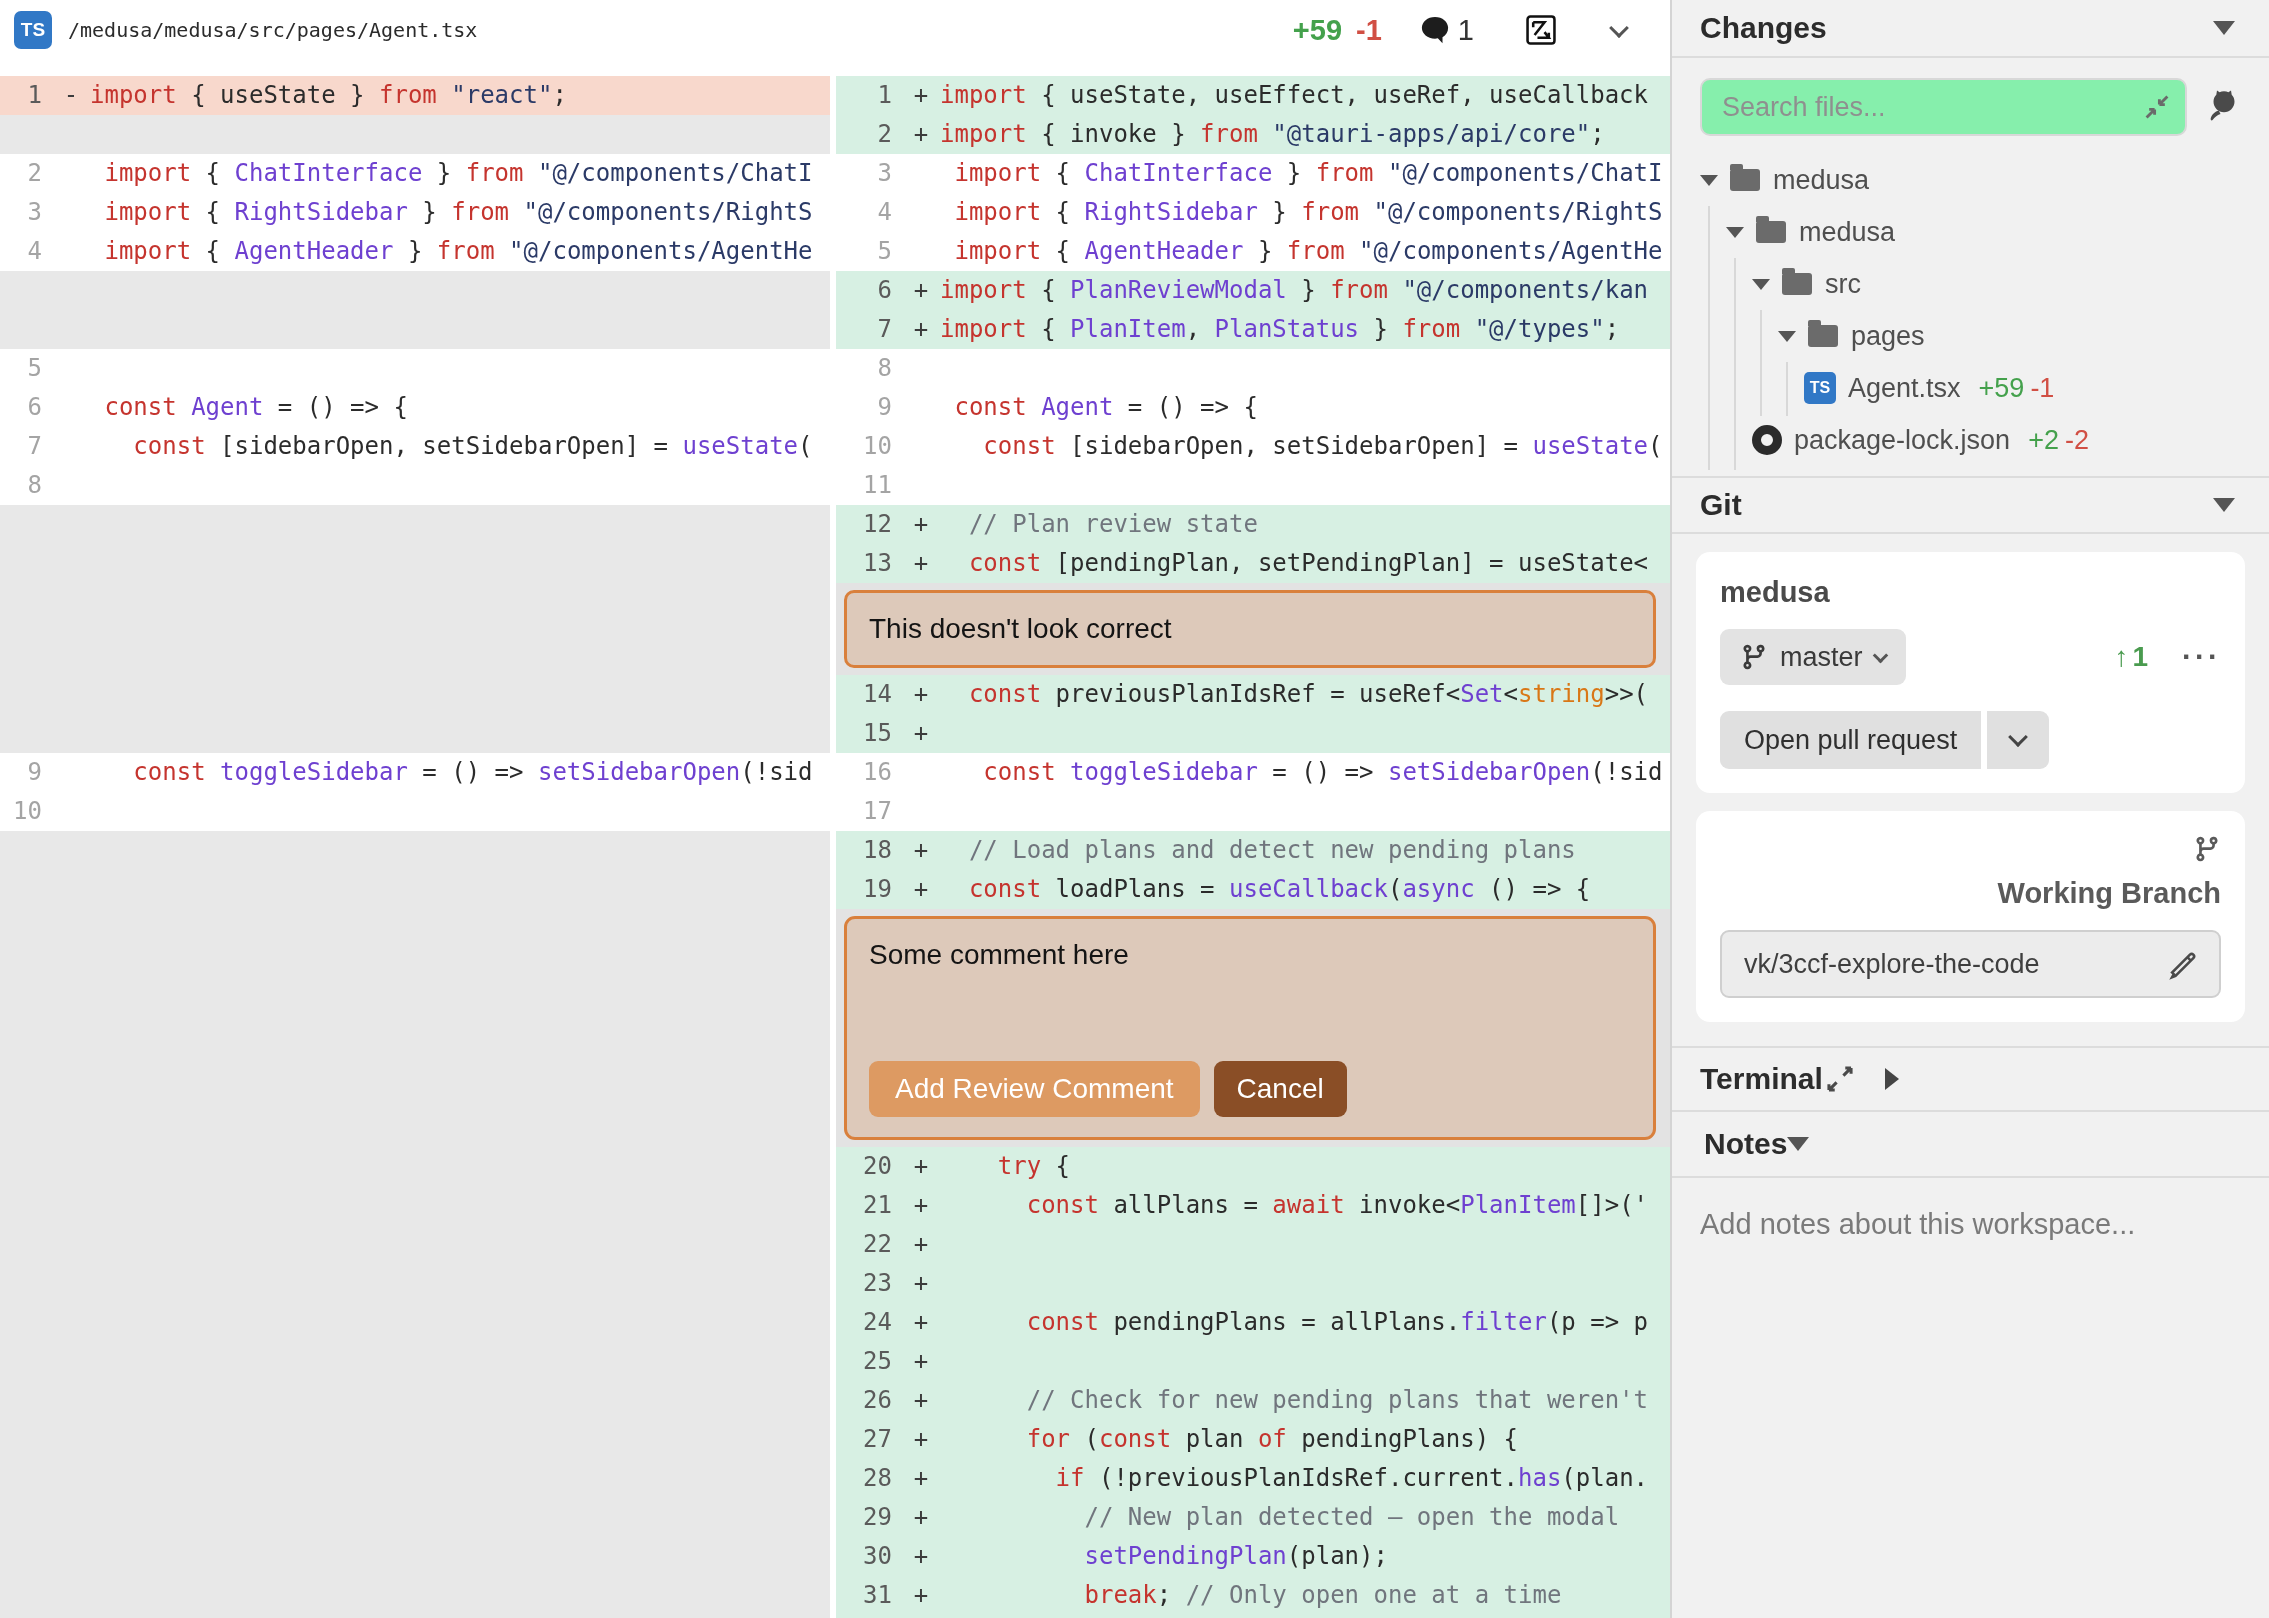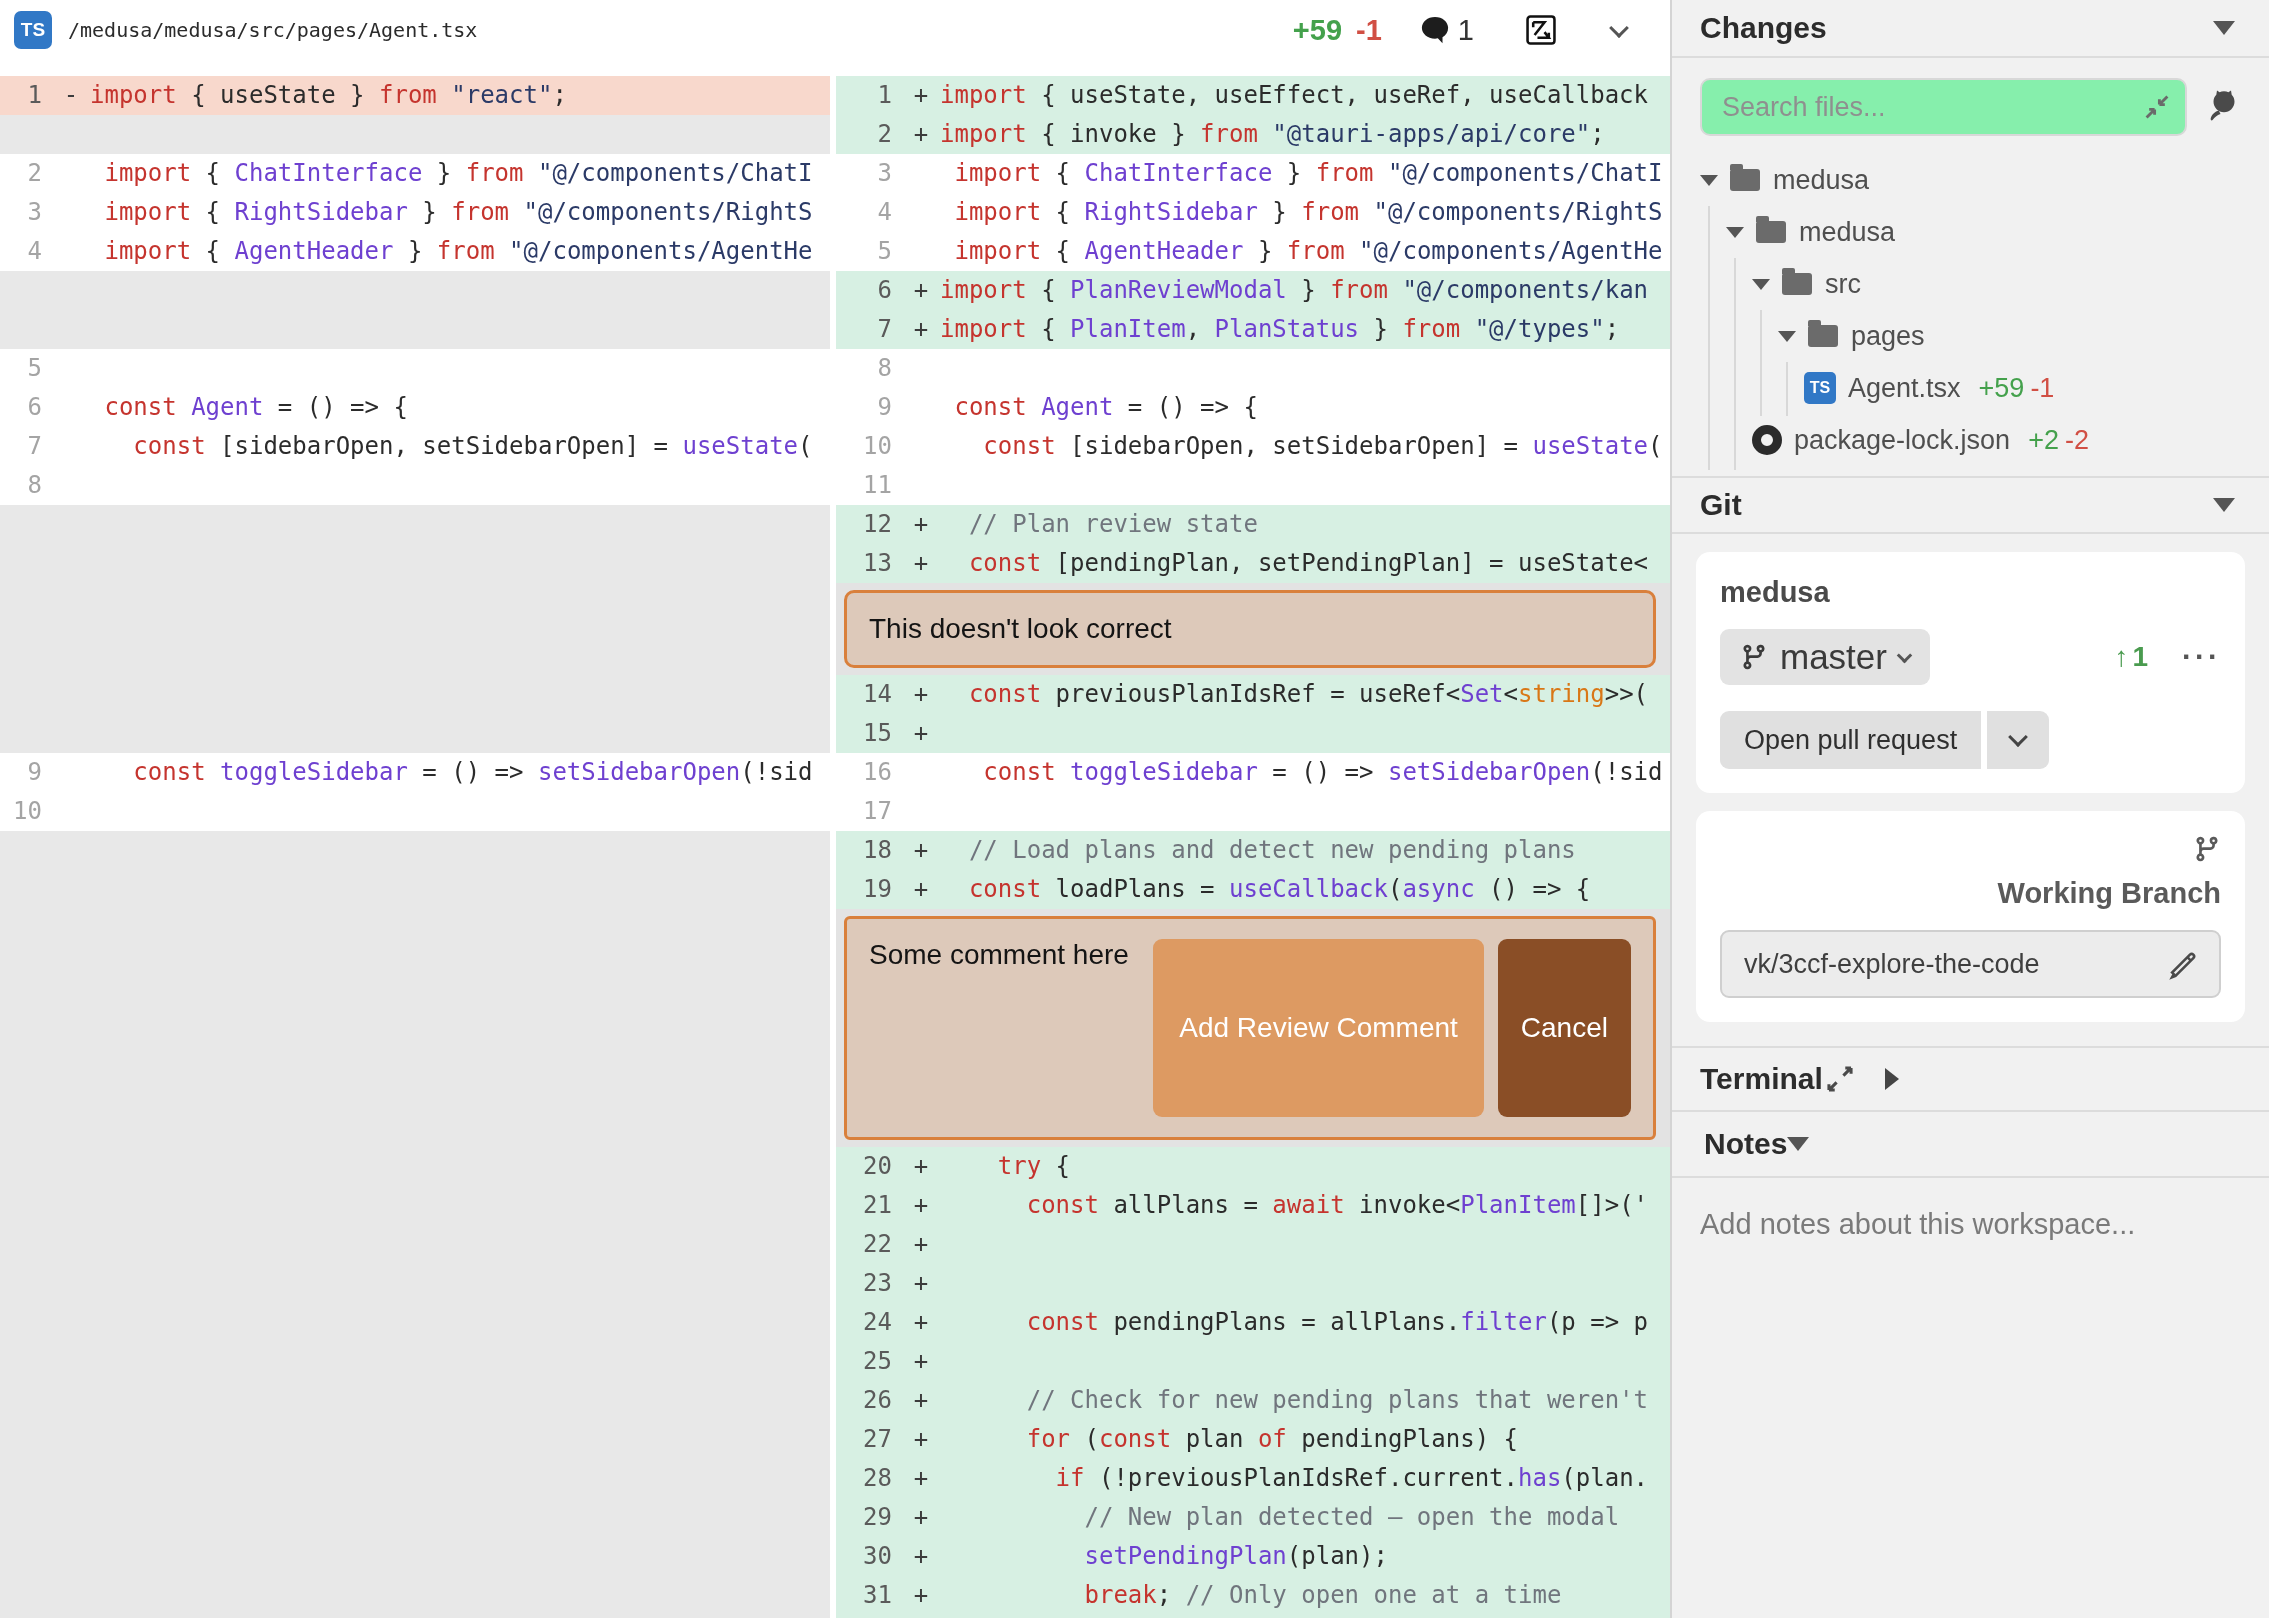--- a/index.html
+++ b/index.html
@@ -46,22 +46,22 @@
   .tk-i { color:#6e40d0; }
   .tk-s { color:#2b3a67; }
   .tk-y { color:#d97716; }
   .tk-c { color:#70757d; }
   .tk-d { color:#2b2b2b; }
 
   
   .czone { background:#e3e3e3; padding:7px 14px 7px 8px; }
   .cbox { height:100%; background:#ddc9ba; border:3px solid #d9803c; border-radius:10px;
     display:flex; align-items:center; padding:0 22px; font-size:28px; color:#141414; }
-  .ebox { height:100%; background:#ddc9ba; border:3px solid #d9803c; border-radius:6px;
-    display:flex; flex-direction:row; padding:20px 22px; font-size:28px; color:#141414; }
+  .ebox { height:100%; background:#ddc9ba; border:3px solid #d9803c; border-radius:11px;
+    display:flex; flex-direction:column; padding:20px 22px; font-size:28px; color:#141414; }
   .ebox .etext { flex:1; }
   .ebtn-row { display:flex; gap:14px; }
   .btn-add-review { background:#dd9a62; color:#fff; font-size:28px; border:none; border-radius:9px;
     padding:12px 26px; font-family:"Liberation Sans", sans-serif; }
   .btn-cancel { background:#8a4e26; color:#fff; font-size:28px; border:none; border-radius:9px;
     padding:12px 23px; font-family:"Liberation Sans", sans-serif; }
 
   
   .sidebar { position:absolute; left:1670px; top:0; width:599px; height:1618px;
     background:#f1f1f1; border-left:2px solid #d4d4d4; }
@@ -92,21 +92,21 @@
     font-size:16px; display:flex; align-items:center; justify-content:center; margin-right:12px; flex:0 0 auto; }
   .ring-ico { width:30px; height:30px; border-radius:50%; border:9px solid #2b2b2b; margin-right:12px; flex:0 0 auto; }
   .t-add { color:#44a14c; margin-left:18px; }
   .t-del { color:#d14f44; margin-left:6px; }
   .tguide { position:absolute; width:2px; background:#d8d8d8; }
 
   .git-card { background:#fff; border-radius:14px; margin:18px 24px 0 24px; padding:24px; }
   .repo-name { font-size:29px; font-weight:600; color:#4a4a4a; }
   .branch-row { display:flex; align-items:center; margin-top:20px; }
   .branch-pill { display:flex; align-items:center; gap:12px; background:#e3e3e3; border:none;
-    border-radius:9px; height:56px; padding:0 20px; font-size:35px; color:#3a3a3a;
+    border-radius:9px; height:56px; padding:0 20px; font-size:27px; color:#3a3a3a;
     font-family:"Liberation Sans", sans-serif; }
   .ahead { margin-left:auto; color:#4a9b4f; font-size:28px; font-weight:600; display:flex; align-items:center; gap:4px; }
   .kebab { margin-left:34px; color:#555; font-size:30px; letter-spacing:3px; font-weight:bold; border:none; background:none; }
   .pr-row { display:flex; align-items:center; gap:6px; margin-top:26px; }
   .btn-pr { background:#e0e0e0; border:none; border-radius:9px 0 0 9px; height:58px; padding:0 24px;
     font-size:27px; color:#2f2f2f; font-family:"Liberation Sans", sans-serif; }
   .btn-pr-chev { background:#e0e0e0; border:none; border-radius:0 9px 9px 0; height:58px; width:62px;
     display:flex; align-items:center; justify-content:center; }
   .wb-hdr { display:flex; align-items:flex-end; gap:14px; font-size:29px; font-weight:600; color:#5a5a5a;flex-direction:column; }
   .wb-box { margin-top:20px; display:flex; align-items:center; height:68px; background:#ececec;

